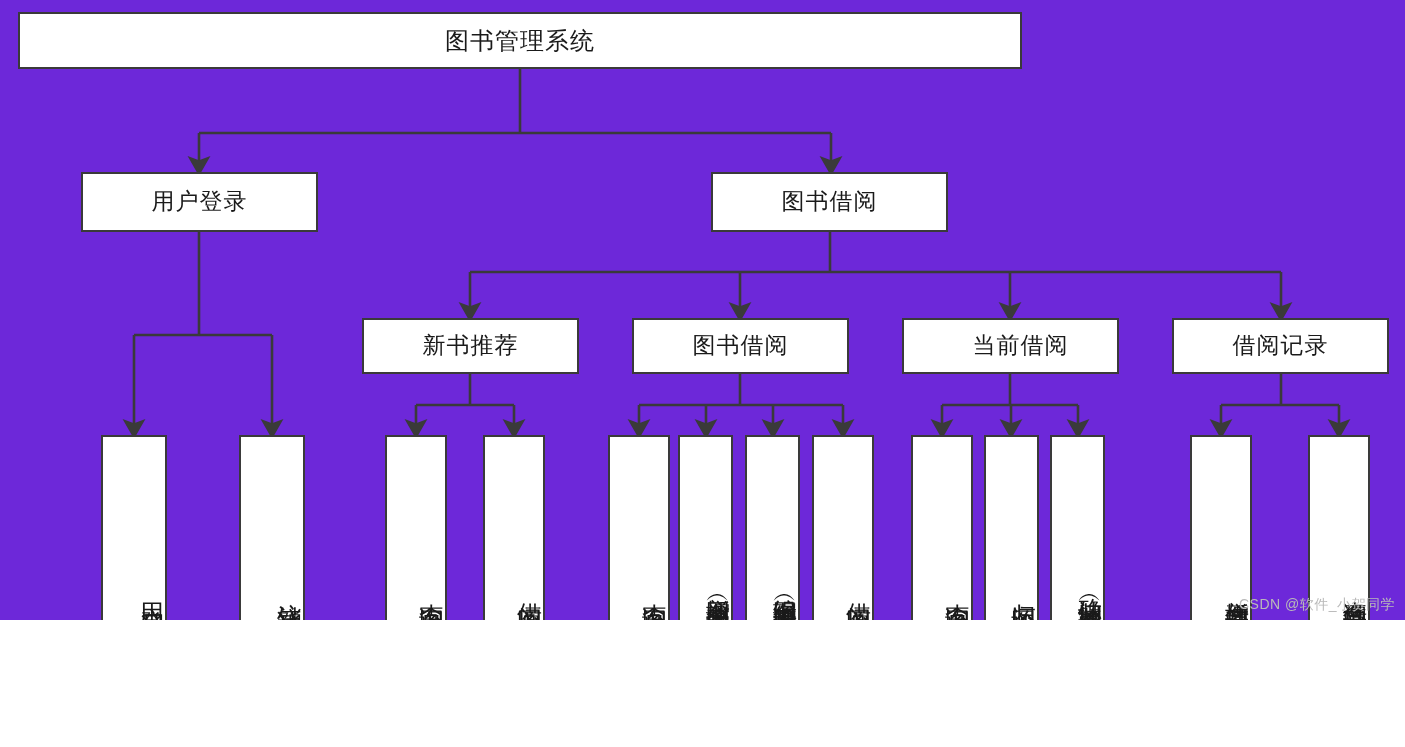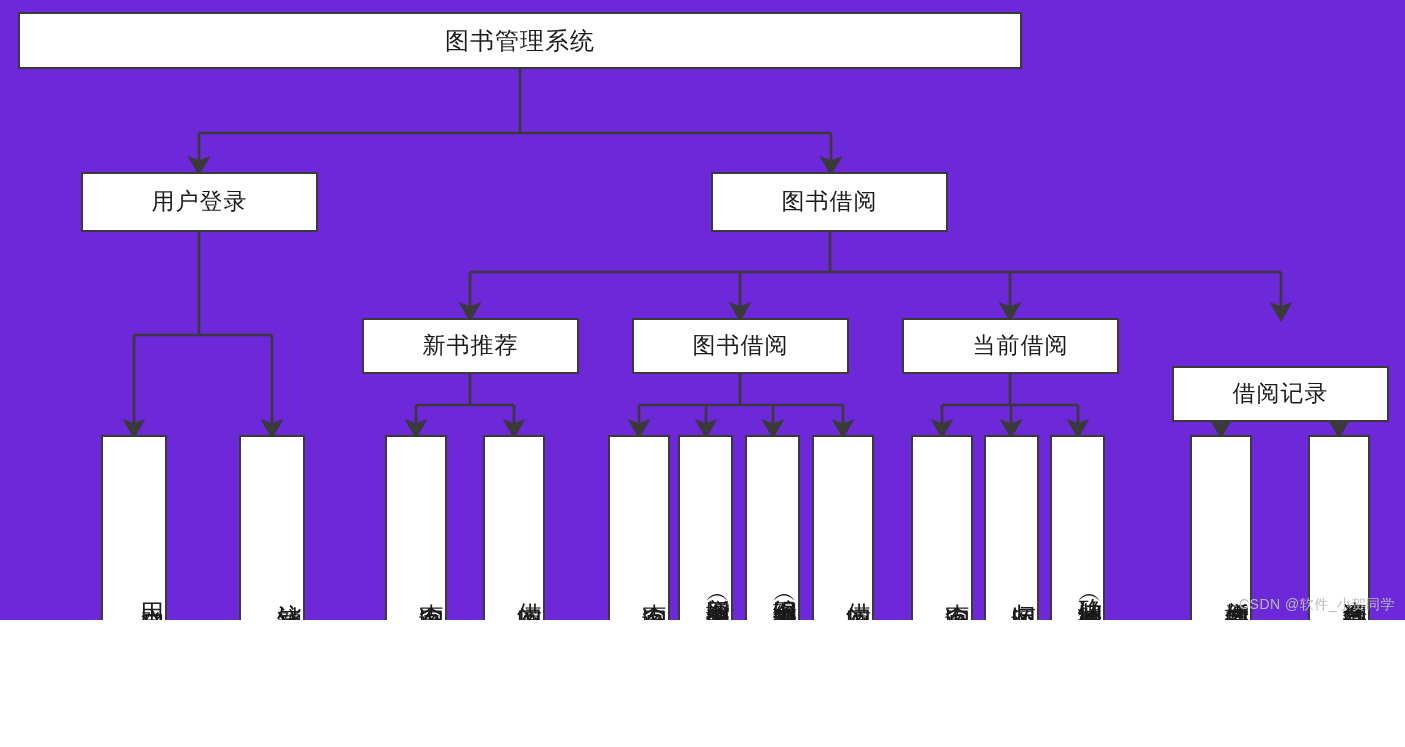--- a/index.html
+++ b/index.html
@@ -129,21 +129,21 @@
   </svg>
 
   <div class="node node-root" style="left:18px; top:12px; width:1004px; height:57px;">图书管理系统</div>
 
   <div class="node node-h" style="left:81px; top:172px; width:237px; height:60px;">用户登录</div>
   <div class="node node-h" style="left:711px; top:172px; width:237px; height:60px;">图书借阅</div>
 
   <div class="node node-h" style="left:632px; top:318px; width:217px; height:56px;">图书借阅</div>
   <div class="node node-h" style="left:362px; top:318px; width:217px; height:56px;">新书推荐</div>
   <div class="node node-h" style="left:902px; top:318px; width:217px; height:56px;padding-left:20px;">当前借阅</div>
-  <div class="node node-h" style="left:1172px; top:318px; width:217px; height:56px;margin-top:48px;">借阅记录</div>
+  <div class="node node-h" style="left:1172px; top:318px; width:217px; height:56px;">借阅记录</div>
 
   <div class="node node-v" style="left:101px; top:435px; width:66px; height:298px;">用户登录</div>
   <div class="node node-v" style="left:239px; top:435px; width:66px; height:298px;">注销登录</div>
 
   <div class="node node-v" style="left:385px; top:435px; width:62px; height:298px;">查询图书</div>
   <div class="node node-v" style="left:483px; top:435px; width:62px; height:298px;">借阅图书</div>
 
   <div class="node node-v" style="left:608px; top:435px; width:62px; height:298px;">查询图书</div>
   <div class="node node-v narrow" style="left:678px; top:435px; width:55px; height:298px;">新增图书（管理员）</div>
   <div class="node node-v narrow" style="left:745px; top:435px; width:55px; height:298px;">编辑图书（管理员）</div>

